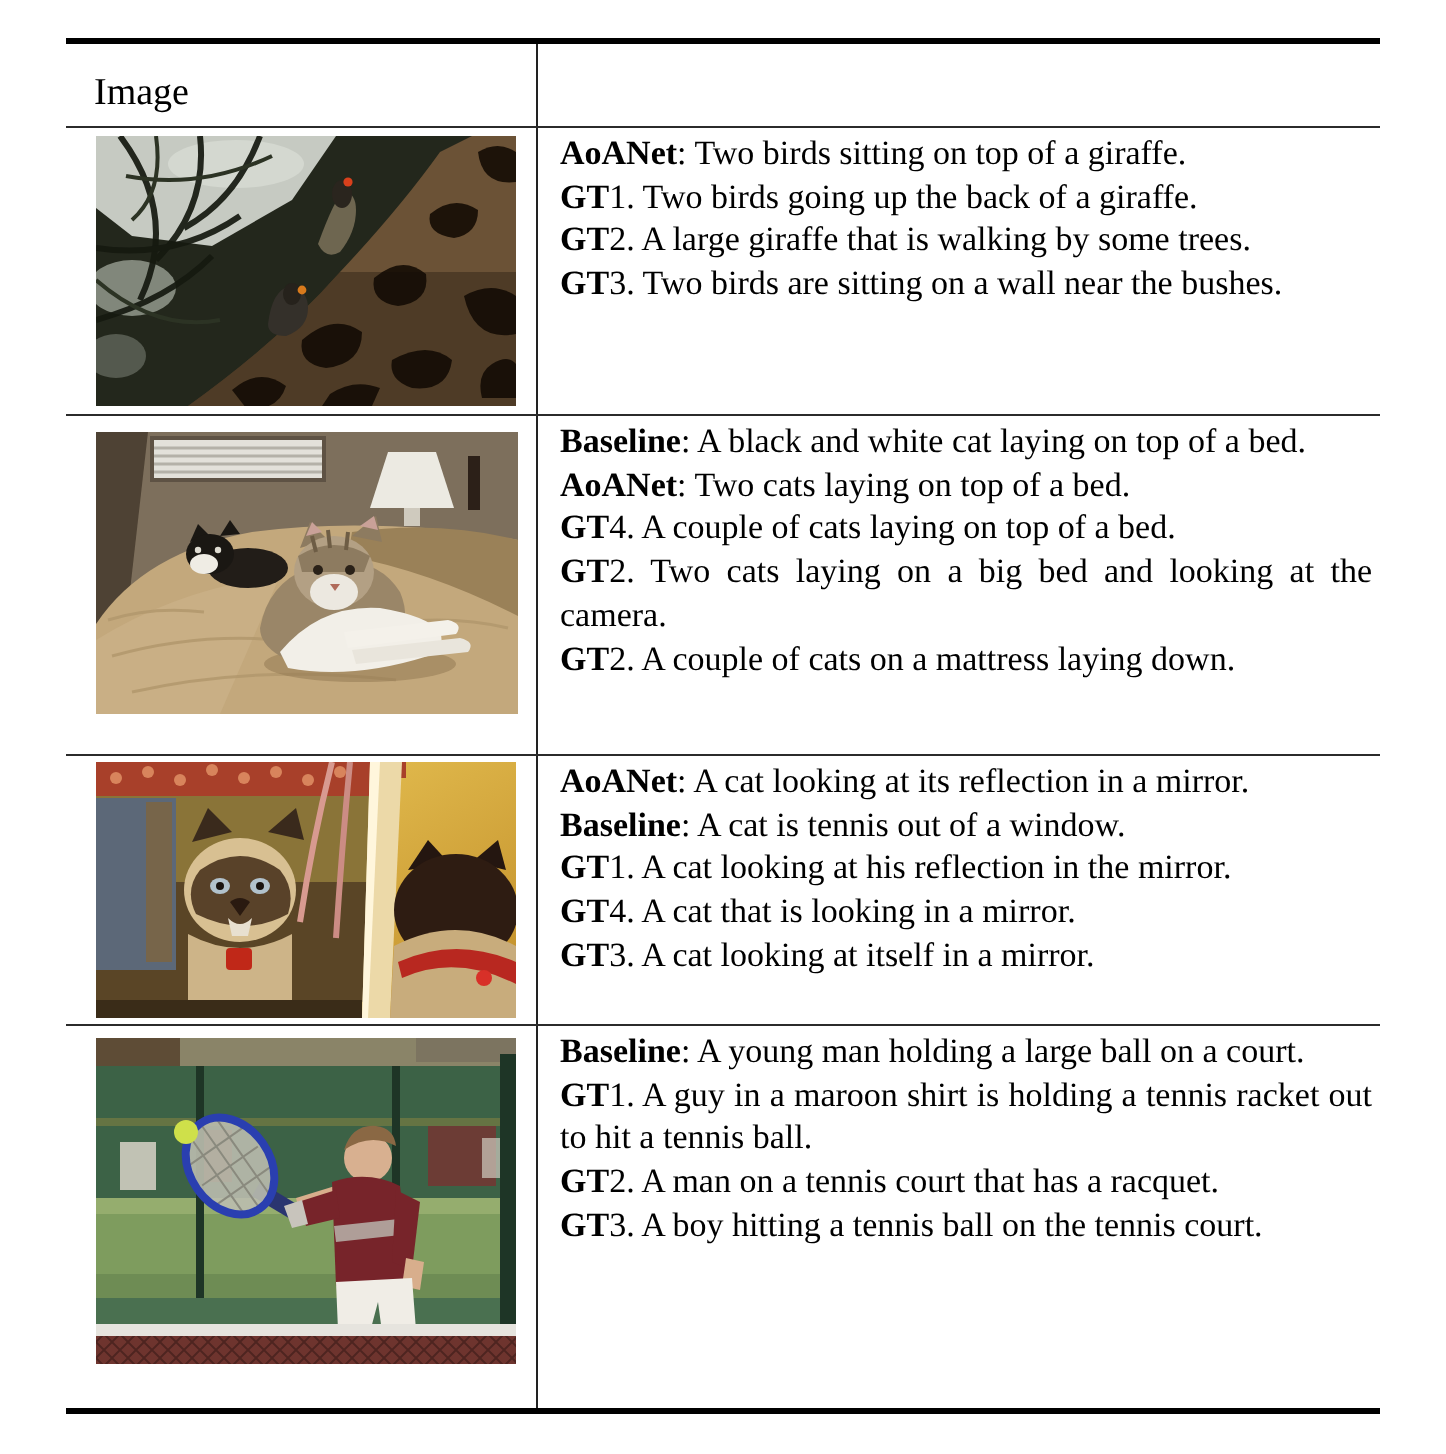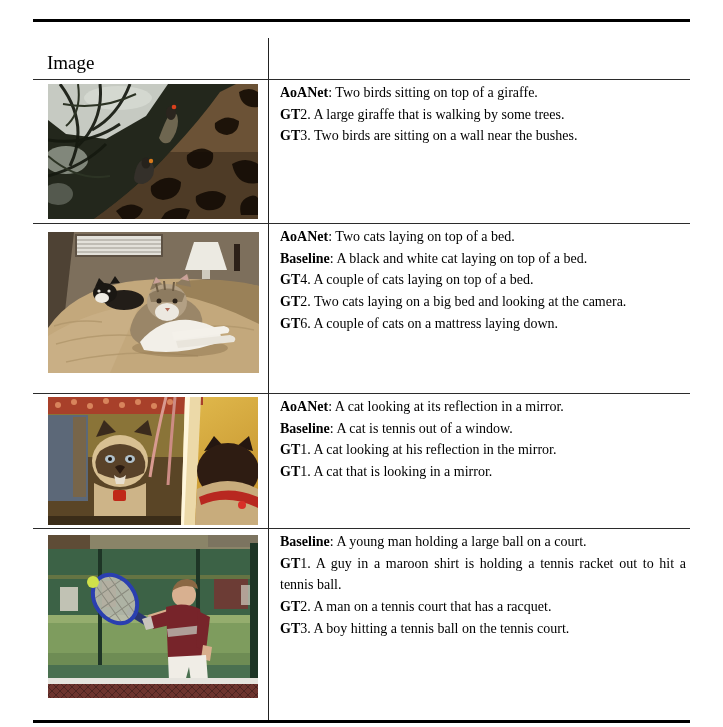--- a/index.html
+++ b/index.html
@@ -5,30 +5,30 @@
   html,body{
     margin:0;padding:0;background:#ffffff;
     width:723px;height:727px;overflow:hidden;
     font-family:"Liberation Serif", serif;color:#000;
   }
   .paper-table{
     position:absolute;left:33px;top:19px;width:657px;
     border-top:3px solid #000;border-bottom:3px solid #000;
     box-sizing:border-box;background:#fff;
   }
-  .thead{display:flex;height:41px;align-items:flex-start;border-bottom:1.5px solid #2b2b2b;margin-top:16px;}
+  .thead{display:flex;height:41px;align-items:flex-start;border-bottom:1.5px solid #2b2b2b;}
   .hcell{font-size:19px;line-height:22px;padding-bottom:5px;}
   .hcell.left{width:236px;flex:0 0 236px;border-right:1.5px solid #222;padding-left:14px;box-sizing:border-box;align-self:stretch;display:flex;align-items:flex-end;}
   .hcell.right{flex:1;min-width:0;padding-left:11px;box-sizing:border-box;}
   .trow{display:flex;border-bottom:1.5px solid #2b2b2b;}
   .trow.last{border-bottom:none;}
   .cell-image{width:236px;flex:0 0 236px;border-right:1.5px solid #222;padding-left:15px;box-sizing:border-box;}
   .cell-captions{flex:1;min-width:0;padding:2px 4px 0 11px;box-sizing:border-box;}
   .r1{min-height:143px}.r2{min-height:169px}.r3{min-height:134px}.r4{min-height:191px}
-  p.cap{margin:0;font-size:14px;line-height:21.7px;text-align:justify;}
+  p.cap{margin:0;font-size:17px;line-height:21.7px;text-align:justify;}
   p.cap b{font-weight:bold;}
   svg.photo{display:block;}
   .m1{margin-top:4px}.m2{margin-top:8px}.m3{margin-top:3px}.m4{margin-top:6px}
 </style>
 </head>
 <body>
 
 <div class="paper-table">
 
   <div class="thead">
@@ -75,20 +75,21 @@
           <ellipse cx="123" cy="29" rx="5" ry="7" fill="#2a251e"></ellipse>
           <circle cx="126" cy="23" r="2.3" fill="#d8401c"></circle>
           <path d="M86,94 q2,-17 11,-19 q9,2 9,11 q0,10 -11,14 q-9,0 -9,-6z" fill="#34302a"></path>
           <ellipse cx="98" cy="79" rx="4.5" ry="5.5" fill="#26221c"></ellipse>
           <circle cx="103" cy="77" r="2.2" fill="#d87a1c"></circle>
         </g>
       </svg>
     </div>
     <div class="cell-captions">
       <p class="cap"><b>AoANet</b><span>: Two birds sitting on top of a giraffe.</span></p>
+      <p class="cap"><b>GT</b><span>1. Two birds going up the back of a giraffe.</span></p>
       <p class="cap"><b>GT</b><span>2. A large giraffe that is walking by some trees.</span></p>
       <p class="cap"><b>GT</b><span>3. Two birds are sitting on a wall near the bushes.</span></p>
     </div>
   </div>
 
   <div class="trow r2">
     <div class="cell-image">
       <svg class="photo m2" width="211" height="141" viewBox="0 0 211 141">
         <rect width="211" height="141" fill="#7d6f5c"></rect>
         <path d="M0,0 L26,0 L10,141 L0,141 Z" fill="#4e4234"></path>
@@ -135,25 +136,25 @@
           <path d="M101,62 q18,-11 36,0 l-3,8 -31,0z" fill="#8d7b60"></path>
           <path d="M108,52 l2,8 M116,49 l1,9 M126,50 l-1,9" stroke="#6e5d45" stroke-width="2" fill="none"></path>
           <ellipse cx="119" cy="80" rx="12" ry="9" fill="#ece8e0"></ellipse>
           <circle cx="111" cy="69" r="2.5" fill="#2a2118"></circle>
           <circle cx="127" cy="69" r="2.5" fill="#2a2118"></circle>
           <path d="M117,76 l5,0 -2.5,3.5 z" fill="#b06a5a"></path>
         </g>
       </svg>
     </div>
     <div class="cell-captions">
+      <p class="cap"><b>Baseline</b><span>: A black and white cat laying on top of a bed.</span></p>
       <p class="cap"><b>AoANet</b><span>: Two cats laying on top of a bed.</span></p>
-      <p class="cap"><b>Baseline</b><span>: A black and white cat laying on top of a bed.</span></p>
       <p class="cap"><b>GT</b><span>4. A couple of cats laying on top of a bed.</span></p>
       <p class="cap"><b>GT</b><span>2. Two cats laying on a big bed and looking at the camera.</span></p>
-      <p class="cap"><b>GT</b><span>6. A couple of cats on a mattress laying down.</span></p>
+      <p class="cap"><b>GT</b><span>2. A couple of cats on a mattress laying down.</span></p>
     </div>
   </div>
 
   <div class="trow r3">
     <div class="cell-image">
       <svg class="photo m3" width="210" height="128" viewBox="0 0 210 128">
         <defs>
           <linearGradient id="wall3" x1="0" y1="0" x2="1" y2="1">
             <stop offset="0" stop-color="#f0cf5e"></stop>
               <stop offset="1" stop-color="#c08c28"></stop>
@@ -202,21 +203,22 @@
           <path d="M151,100 Q180,87 210,100 L210,111 Q180,96 153,108 Z" fill="#b82820"></path>
           <circle cx="194" cy="108" r="4" fill="#d83028"></circle>
         </g>
         <rect x="0" y="119" width="133" height="9" fill="#3a2c18"></rect>
       </svg>
     </div>
     <div class="cell-captions">
       <p class="cap"><b>AoANet</b><span>: A cat looking at its reflection in a mirror.</span></p>
       <p class="cap"><b>Baseline</b><span>: A cat is tennis out of a window.</span></p>
       <p class="cap"><b>GT</b><span>1. A cat looking at his reflection in the mirror.</span></p>
-      <p class="cap"><b>GT</b><span>1. A cat that is looking in a mirror.</span></p>
+      <p class="cap"><b>GT</b><span>4. A cat that is looking in a mirror.</span></p>
+      <p class="cap"><b>GT</b><span>3. A cat looking at itself in a mirror.</span></p>
     </div>
   </div>
 
   <div class="trow r4 last">
     <div class="cell-image">
       <svg class="photo m4" width="210" height="163" viewBox="0 0 210 163">
         <defs>
           <pattern id="mesh" width="8" height="8" patternUnits="userSpaceOnUse">
             <path d="M0,0 L8,8 M8,0 L0,8" stroke="#4e2420" stroke-width="1"></path>
           </pattern>

